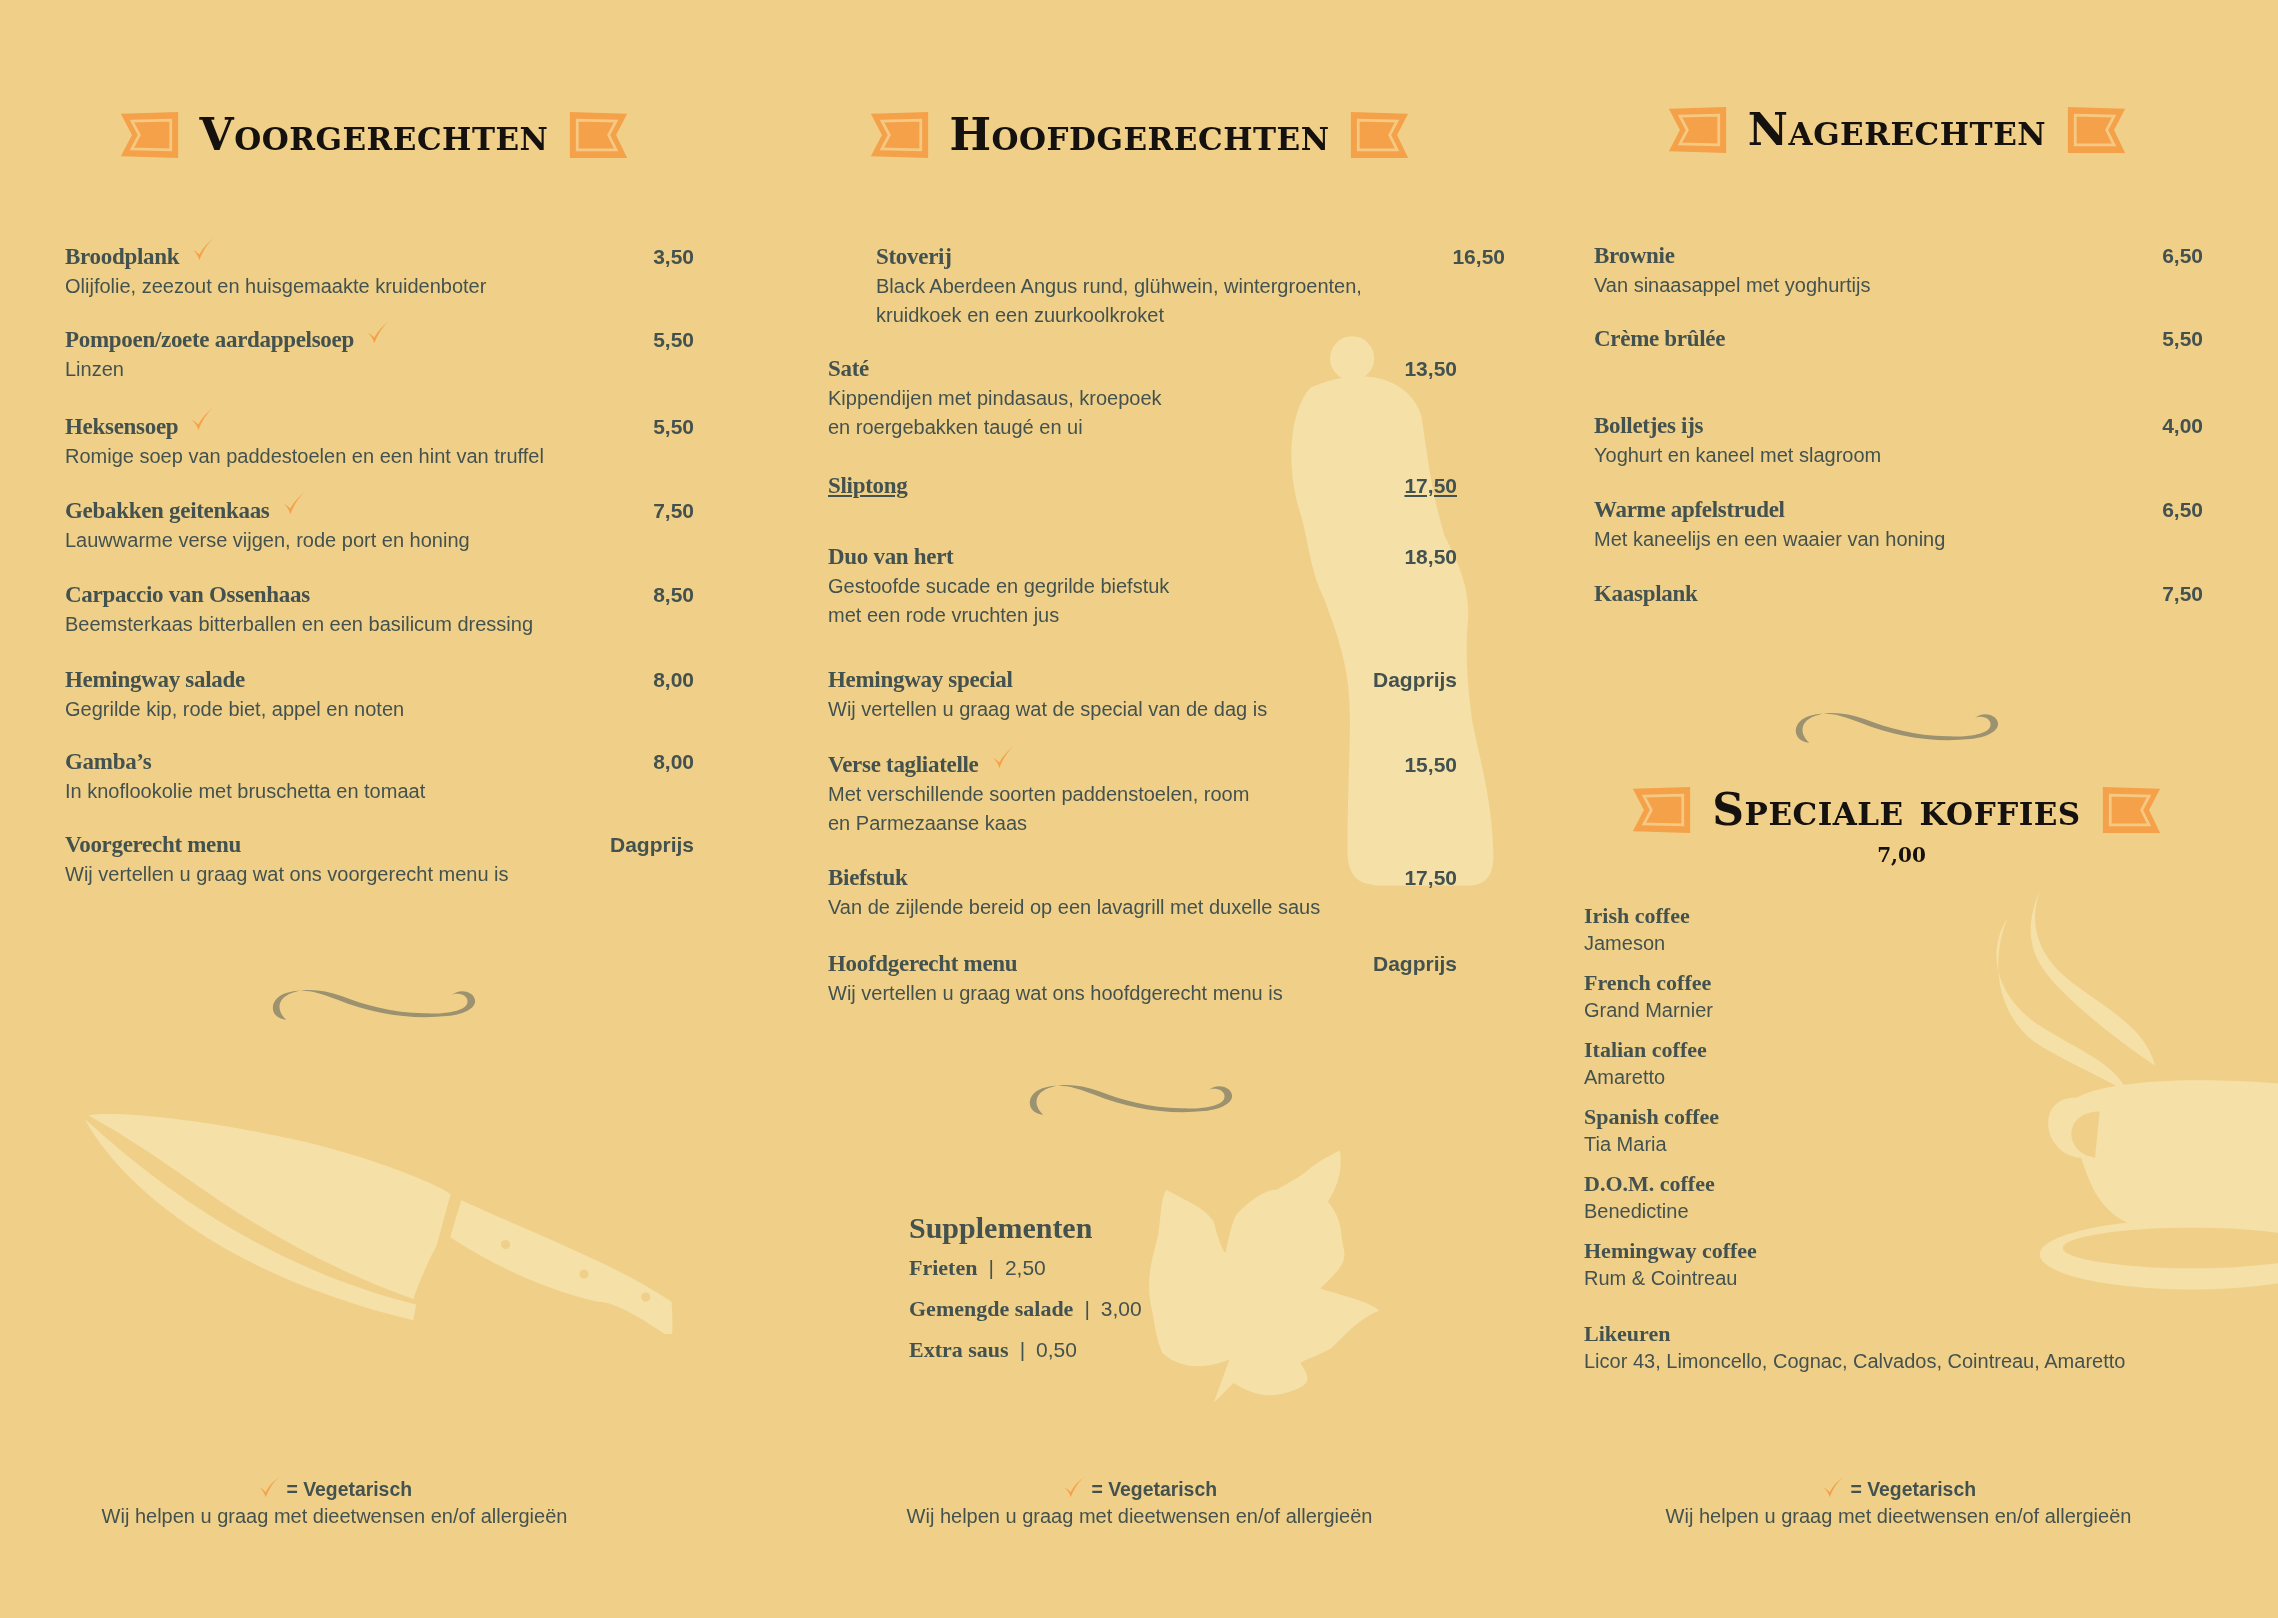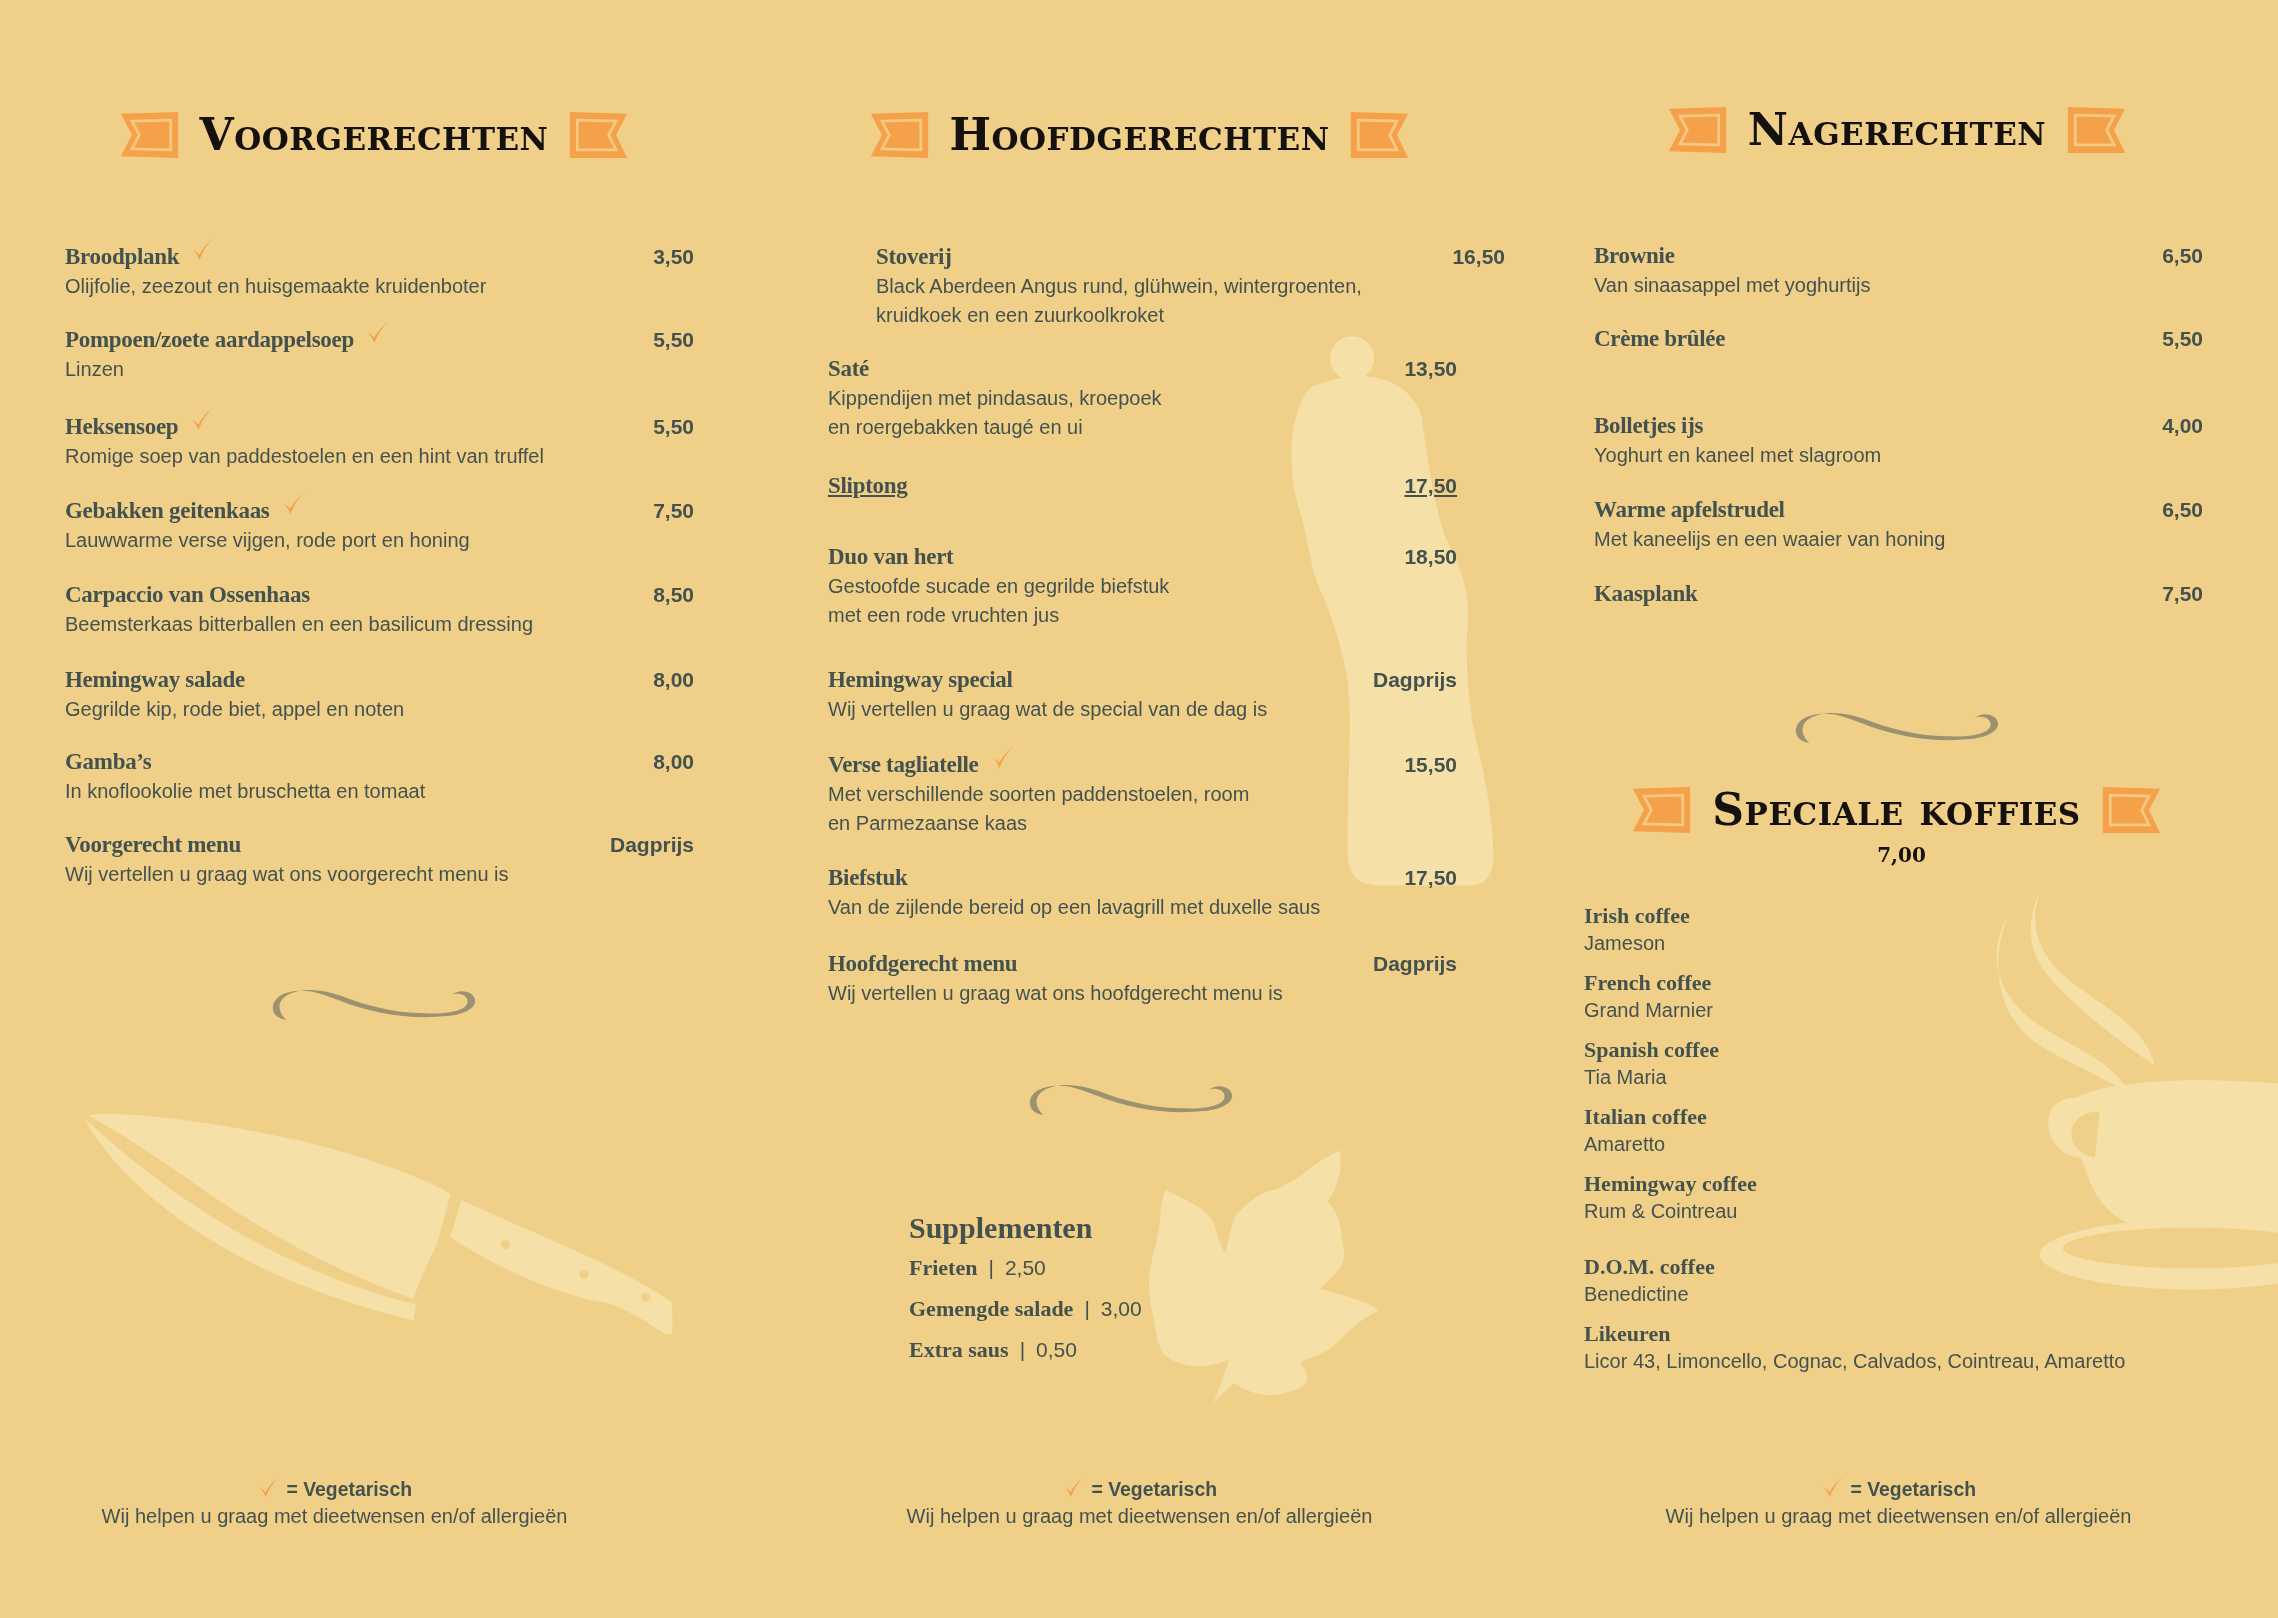--- a/index.html
+++ b/index.html
@@ -432,34 +432,34 @@
 <div class="abs" style="left:1584px; top:903px;">
   <div style="height:67px;">
     <div class="coffee-name">Irish coffee</div>
     <div class="coffee-desc">Jameson</div>
   </div>
   <div style="height:67px;">
     <div class="coffee-name">French coffee</div>
     <div class="coffee-desc">Grand Marnier</div>
   </div>
   <div style="height:67px;">
+    <div class="coffee-name">Italian coffee</div>
+    <div class="coffee-desc">Amaretto</div>
+  </div>
+  <div style="height:67px;">
     <div class="coffee-name">Spanish coffee</div>
     <div class="coffee-desc">Tia Maria</div>
   </div>
   <div style="height:67px;">
-    <div class="coffee-name">Italian coffee</div>
-    <div class="coffee-desc">Amaretto</div>
+    <div class="coffee-name">D.O.M. coffee</div>
+    <div class="coffee-desc">Benedictine</div>
   </div>
   <div style="height:83px;">
     <div class="coffee-name">Hemingway coffee</div>
     <div class="coffee-desc">Rum &amp; Cointreau</div>
-  </div>
-  <div style="height:67px;">
-    <div class="coffee-name">D.O.M. coffee</div>
-    <div class="coffee-desc">Benedictine</div>
   </div>
   <div>
     <div class="coffee-name">Likeuren</div>
     <div class="coffee-desc">Licor 43, Limoncello, Cognac, Calvados, Cointreau, Amaretto</div>
   </div>
 </div>
 
 <div class="footer" style="left:39px; top:1477px;">
   <div class="veg-line">
     <span class="veg-check">

